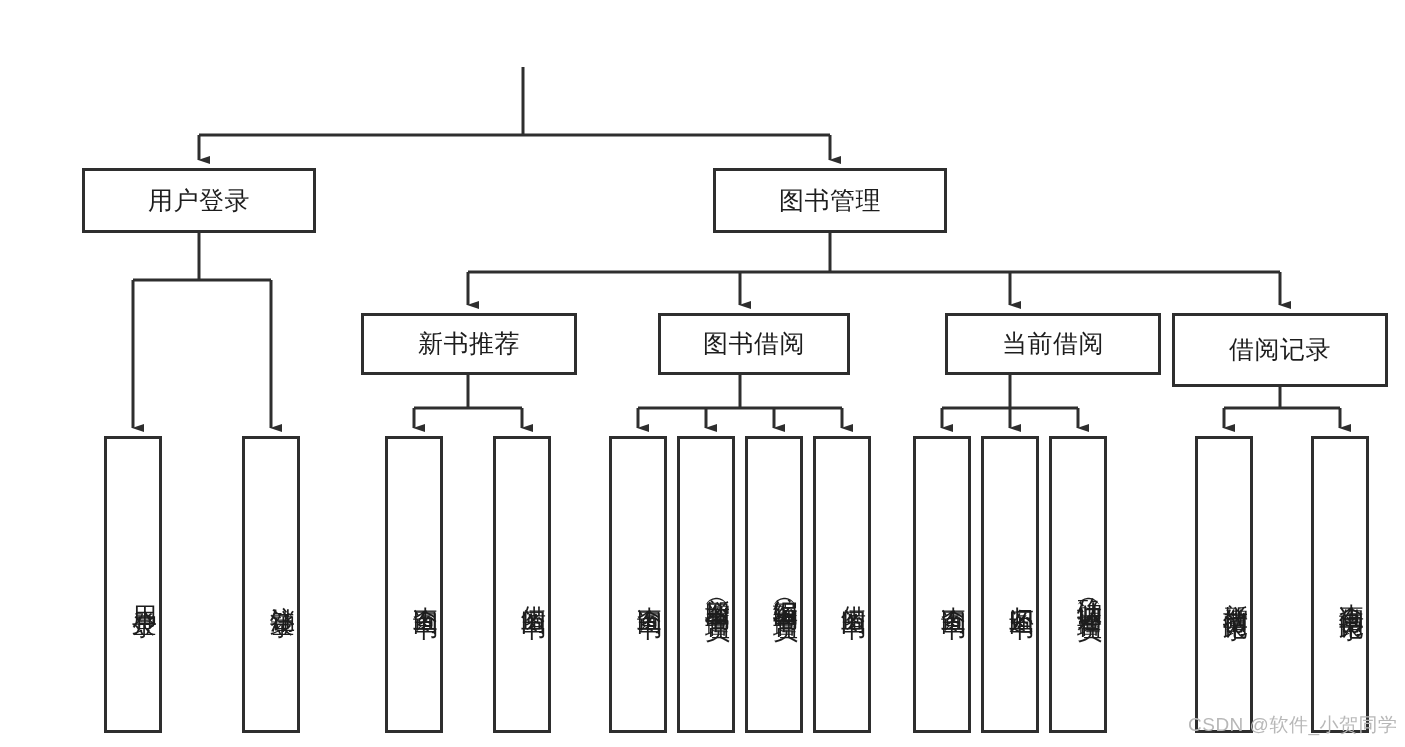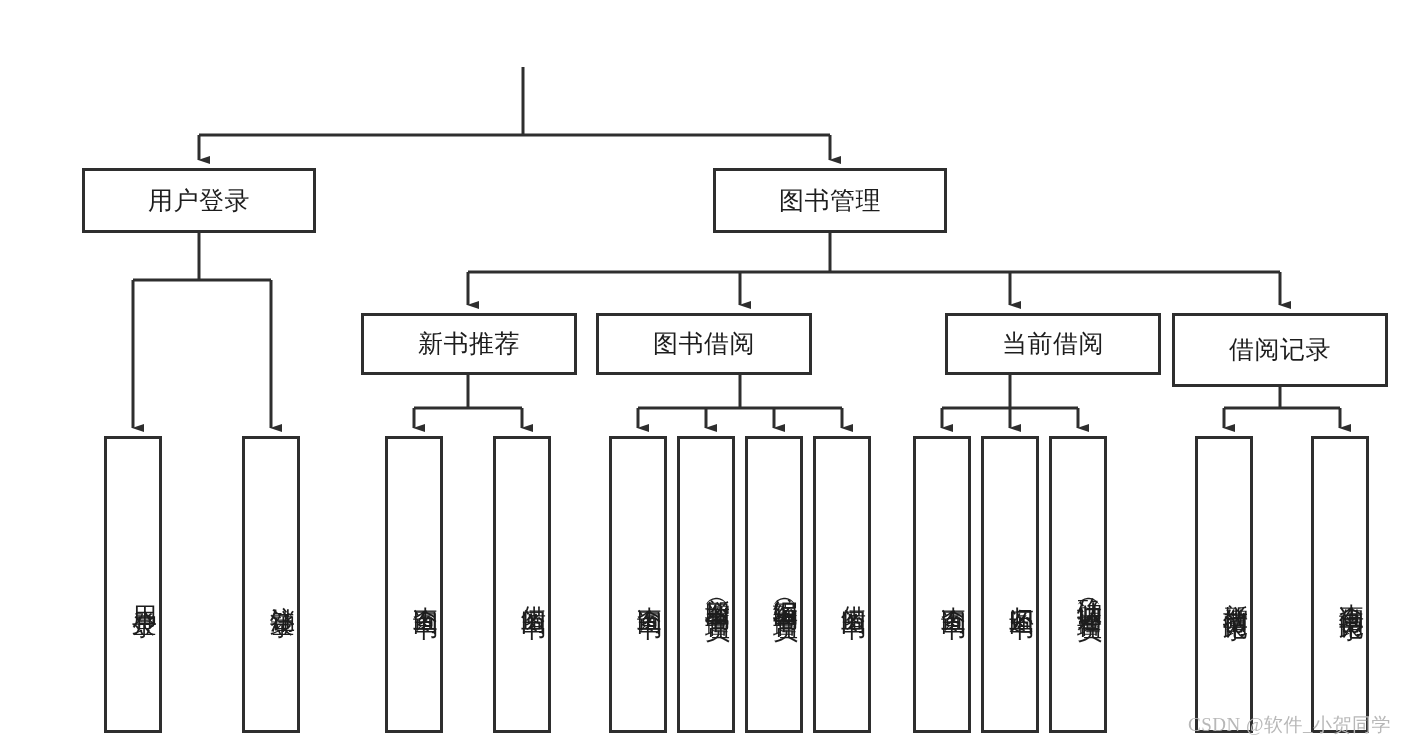--- a/index.html
+++ b/index.html
@@ -58,21 +58,21 @@
     white-space: normal;
   }
   #watermark {
     position: absolute;
     left: 1188px;
     top: 712px;
     font-size: 19px;
     color: #b8b8b8;
     letter-spacing: 0.5px;
     white-space: nowrap;
-    font-family: Liberation Serif, serif;
+    font-family: Liberation Sans, sans-serif;
   }
 </style>
 </head>
 <body>
 
 <div id="diagram-root">
 
   <svg id="edges" viewBox="0 0 1405 747" xmlns="http://www.w3.org/2000/svg">
     <defs>
       <marker id="arrowhead" markerWidth="10" markerHeight="12" refX="4" refY="11" orient="auto" markerUnits="userSpaceOnUse">
@@ -127,21 +127,21 @@
   <div class="node horiz" style="left:82px; top:168px; width:234px; height:65px;">
     <span class="label">用户登录</span>
   </div>
   <div class="node horiz" style="left:713px; top:168px; width:234px; height:65px;">
     <span class="label">图书管理</span>
   </div>
 
   <div class="node horiz" style="left:361px; top:313px; width:216px; height:62px;">
     <span class="label">新书推荐</span>
   </div>
-  <div class="node horiz" style="left:596px; top:313px; width:216px; height:62px;">
+  <div class="node horiz" style="left:658px; top:313px; width:192px; height:62px;">
     <span class="label">图书借阅</span>
   </div>
   <div class="node horiz" style="left:902px; top:313px; width:216px; height:62px;margin-left:43px;">
     <span class="label">当前借阅</span>
   </div>
   <div class="node horiz" style="left:1172px; top:313px; width:216px; height:74px;">
     <span class="label">借阅记录</span>
   </div>
 
   <div class="node vert" style="left:104px; top:436px; width:58px; height:297px;">

